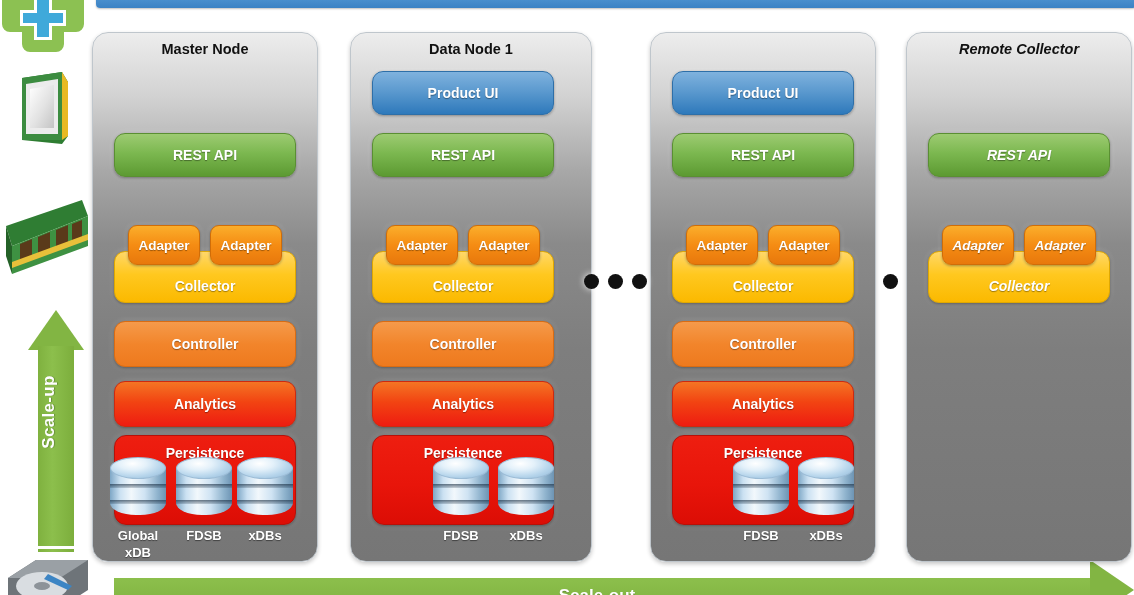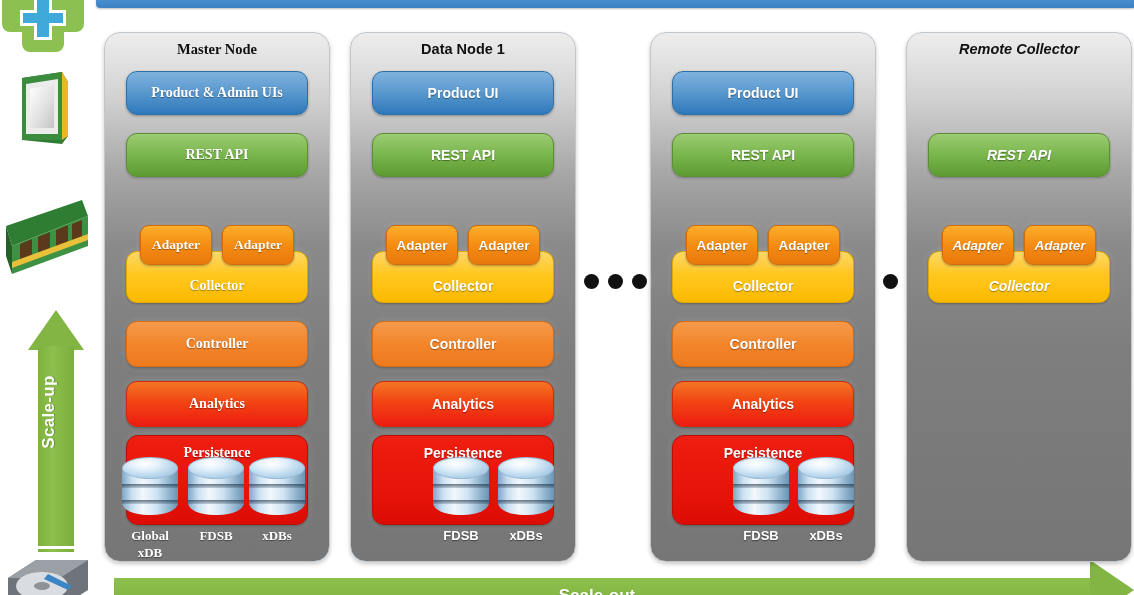--- a/index.html
+++ b/index.html
@@ -209,23 +209,22 @@
 
   <div class="scaleout">
     <div class="shaft"></div>
     <div class="head"></div>
     <div class="tail1"></div>
     <div class="tail2"></div>
     <div class="label">Scale-out</div>
   </div>
 
   <div id="nodes-layer">
-      <div class="panel" style="left: 104px; width: 224px; height: 528px; font-family: Liberation Serif, serif;">
+      <div class="panel" style="left: 92px; width: 224px; height: 528px;">
         <div class="panel-title">Master Node</div>
-        <div class="bar bar-ui" style="left:21px;top:38px;width:182px;height:44px;">Product &amp; Admin UIs</div>
         <div class="bar bar-rest" style="left:21px;top:100px;width:182px;height:44px;">REST API</div>
         <div class="bar bar-collector" style="left:21px;top:218px;width:182px;height:52px;align-items:flex-end;padding-bottom:8px;">Collector</div>
         <div class="bar bar-adapter" style="left:35px;top:192px;width:72px;height:40px;">Adapter</div>
         <div class="bar bar-adapter" style="left:117px;top:192px;width:72px;height:40px;">Adapter</div>
         <div class="bar bar-controller" style="left:21px;top:288px;width:182px;height:46px;">Controller</div>
         <div class="bar bar-analytics" style="left:21px;top:348px;width:182px;height:46px;">Analytics</div>
         <div class="bar bar-persist" style="left:21px;top:402px;width:182px;height:90px;">Persistence</div>
         <div class="cyl" style="left:17px;top:424px;">
           <div class="body"></div>
           <div class="band b1"></div>
@@ -241,21 +240,21 @@
         </div>
         <div class="cyl-label" style="left:74px;top:494px;">FDSB</div>
         <div class="cyl" style="left:144px;top:424px;">
           <div class="body"></div>
           <div class="band b1"></div>
           <div class="band b2"></div>
           <div class="top"></div>
         </div>
         <div class="cyl-label" style="left:135px;top:494px;">xDBs</div>
       </div>
-      <div class="panel" style="left: 350px; width: 224px; height: 528px;">
+      <div class="panel" style="left: 350px; width: 224px; height: 528px; padding-left: 16px;">
         <div class="panel-title">Data Node 1</div>
         <div class="bar bar-ui" style="left:21px;top:38px;width:182px;height:44px;">Product UI</div>
         <div class="bar bar-rest" style="left:21px;top:100px;width:182px;height:44px;">REST API</div>
         <div class="bar bar-collector" style="left:21px;top:218px;width:182px;height:52px;align-items:flex-end;padding-bottom:8px;">Collector</div>
         <div class="bar bar-adapter" style="left:35px;top:192px;width:72px;height:40px;">Adapter</div>
         <div class="bar bar-adapter" style="left:117px;top:192px;width:72px;height:40px;">Adapter</div>
         <div class="bar bar-controller" style="left:21px;top:288px;width:182px;height:46px;">Controller</div>
         <div class="bar bar-analytics" style="left:21px;top:348px;width:182px;height:46px;">Analytics</div>
         <div class="bar bar-persist" style="left:21px;top:402px;width:182px;height:90px;">Persistence</div>
         <div class="cyl" style="left:82px;top:424px;">

